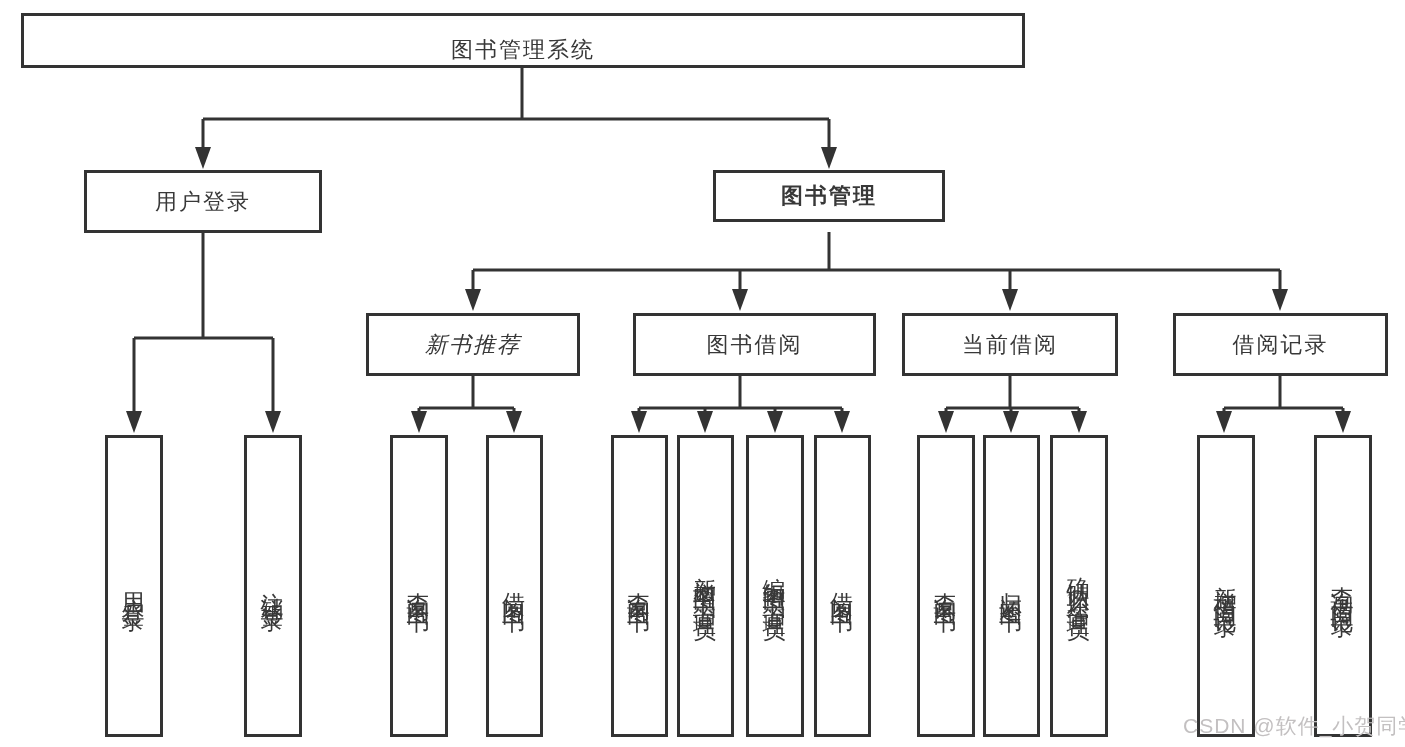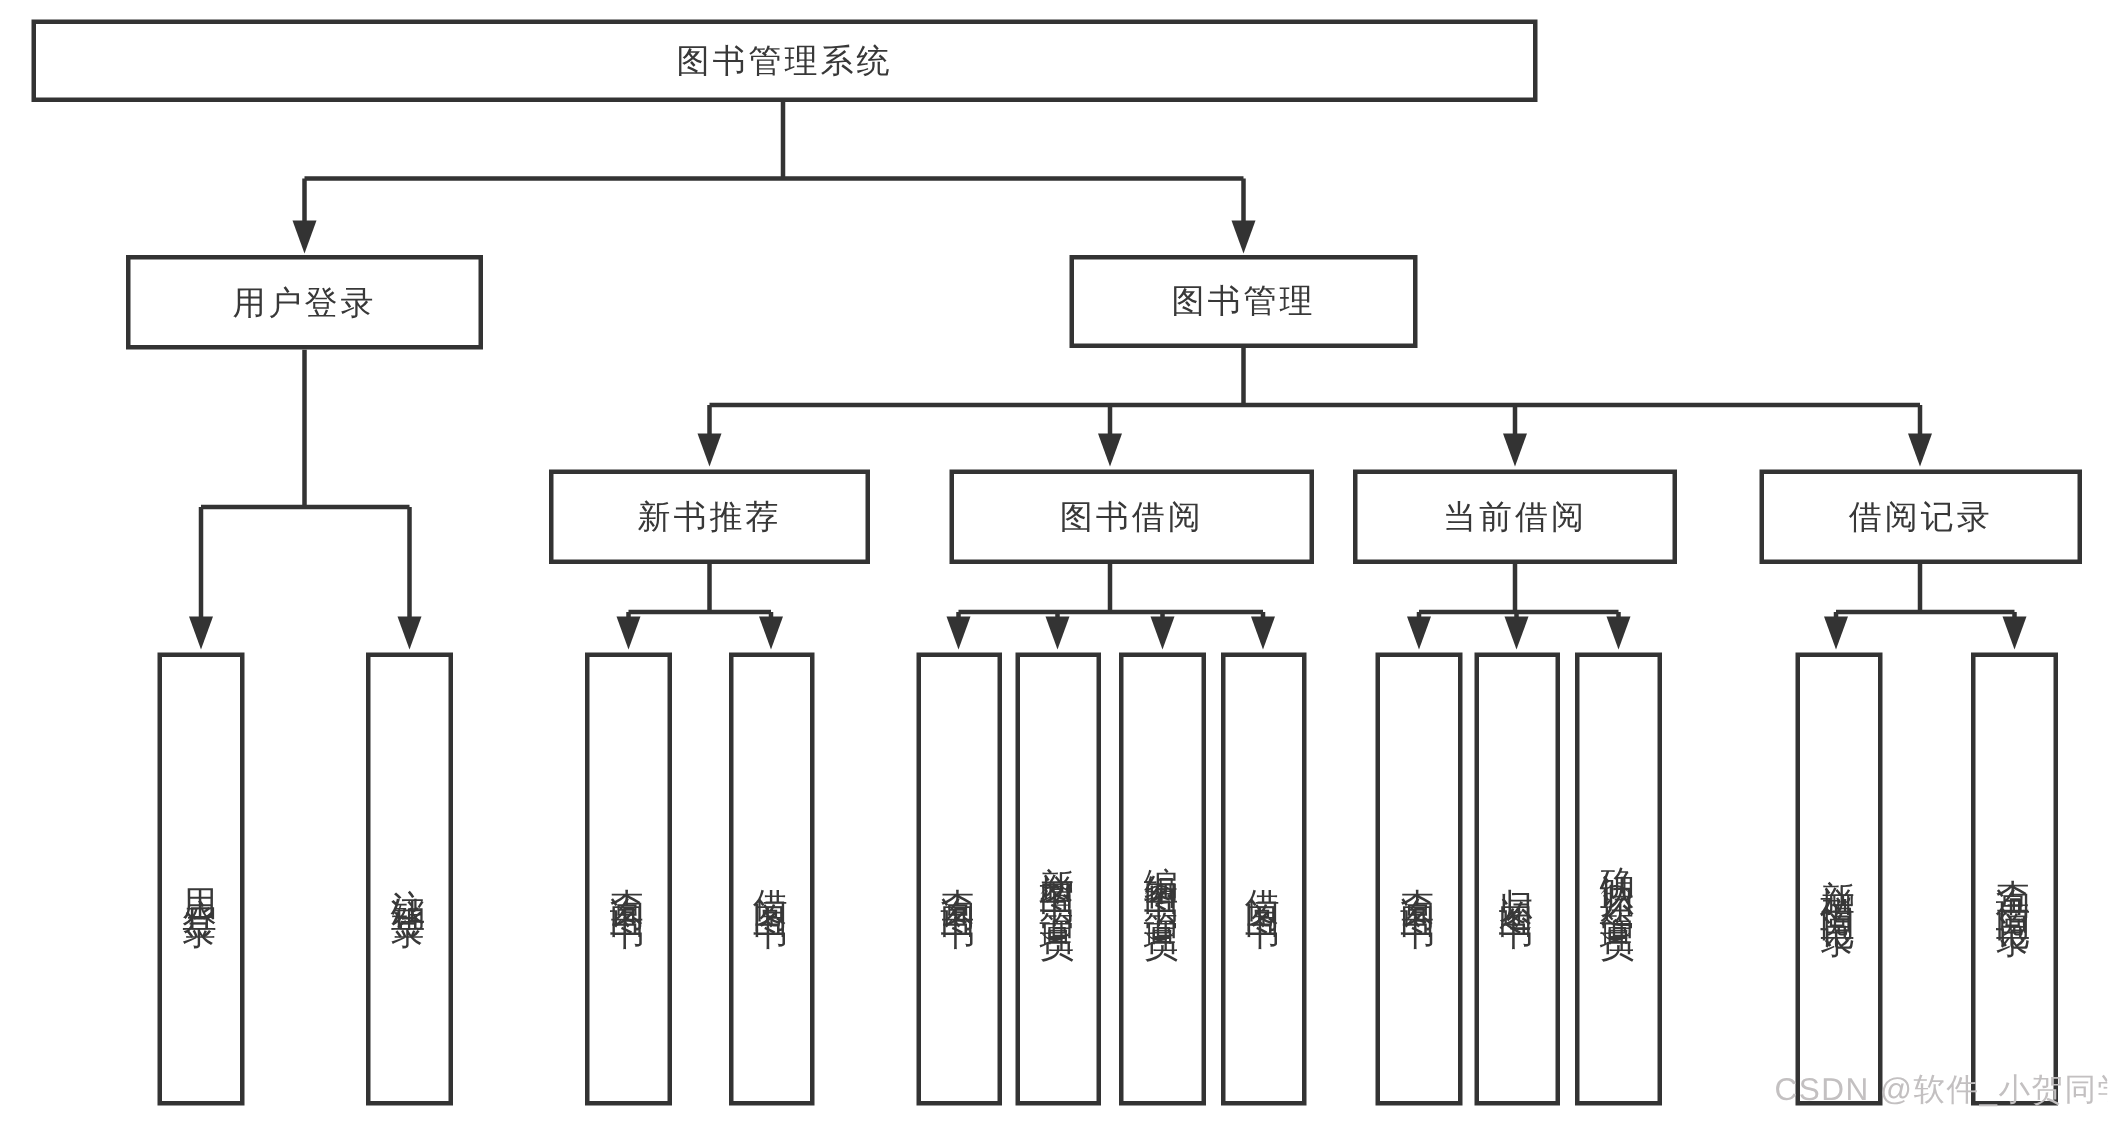--- a/index.html
+++ b/index.html
@@ -90,32 +90,32 @@
       <polygon points="767,411 783,411 775,433"></polygon>
       <polygon points="834,411 850,411 842,433"></polygon>
       <polygon points="938,411 954,411 946,433"></polygon>
       <polygon points="1003,411 1019,411 1011,433"></polygon>
       <polygon points="1071,411 1087,411 1079,433"></polygon>
       <polygon points="1216,411 1232,411 1224,433"></polygon>
       <polygon points="1335,411 1351,411 1343,433"></polygon>
     </g>
   </svg>
 
-  <div class="hbox" style="left:21px; top:13px; width:1004px; height:55px;">
+  <div class="hbox" style="left:21px; top:13px; width:1004px; height:55px;align-items:flex-end;">
     <span>图书管理系统</span>
   </div>
 
   <div class="hbox" style="left:84px; top:170px; width:238px; height:63px;">
     <span>用户登录</span>
   </div>
-  <div class="hbox" style="left:713px; top:170px; width:232px; height:62px;">
+  <div class="hbox" style="left:713px; top:170px; width:232px; height:52px;font-weight:bold;">
     <span>图书管理</span>
   </div>
 
-  <div class="hbox" style="left:366px; top:313px; width:214px; height:63px;">
+  <div class="hbox" style="left:366px; top:313px; width:214px; height:63px;font-style:italic;">
     <span>新书推荐</span>
   </div>
   <div class="hbox" style="left:633px; top:313px; width:243px; height:63px;">
     <span>图书借阅</span>
   </div>
   <div class="hbox" style="left:902px; top:313px; width:216px; height:63px;">
     <span>当前借阅</span>
   </div>
   <div class="hbox" style="left:1173px; top:313px; width:215px; height:63px;">
     <span>借阅记录</span>

